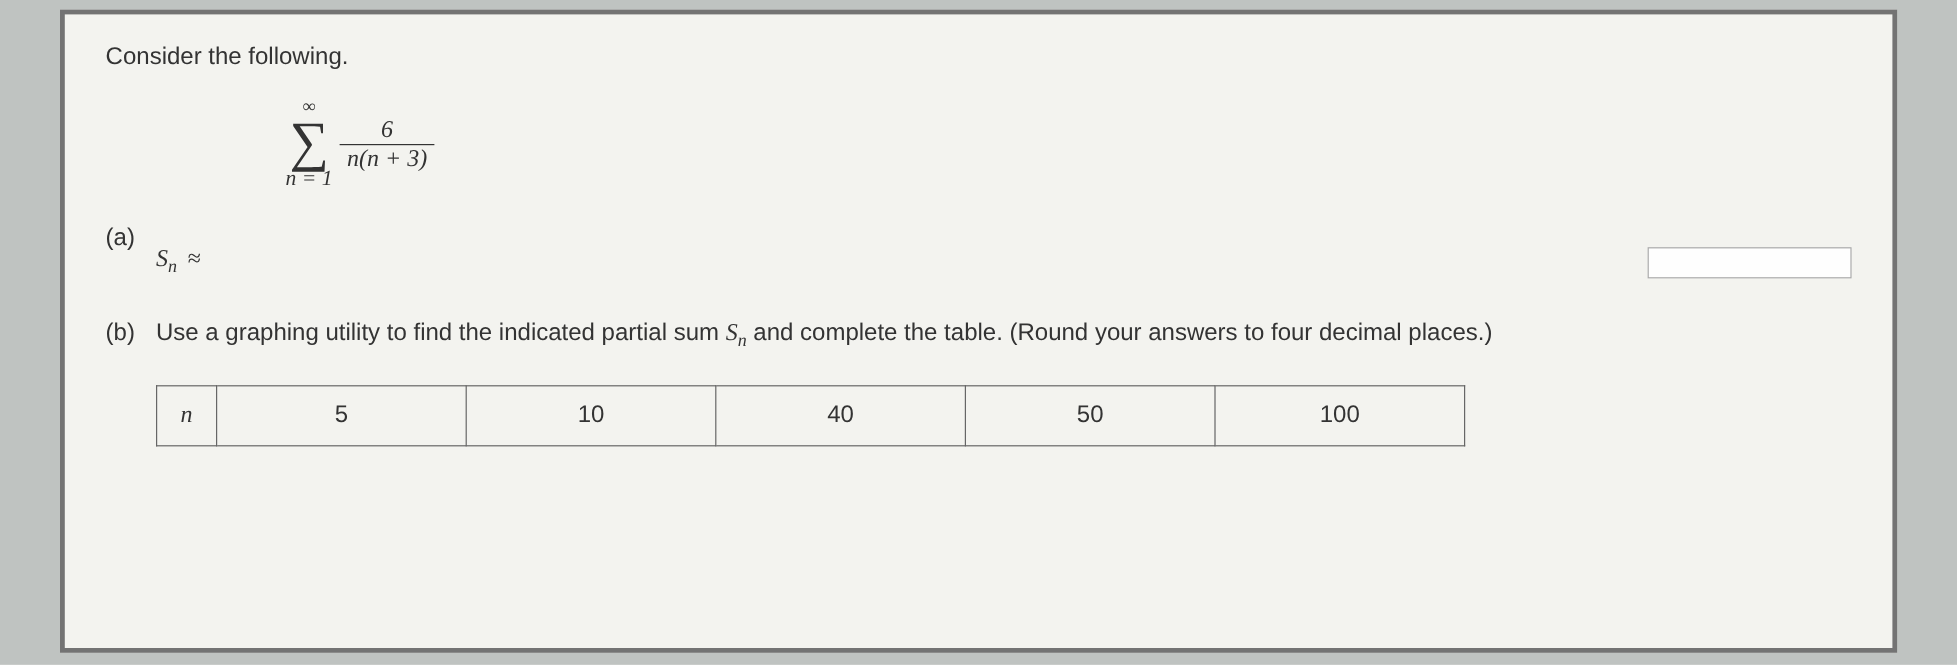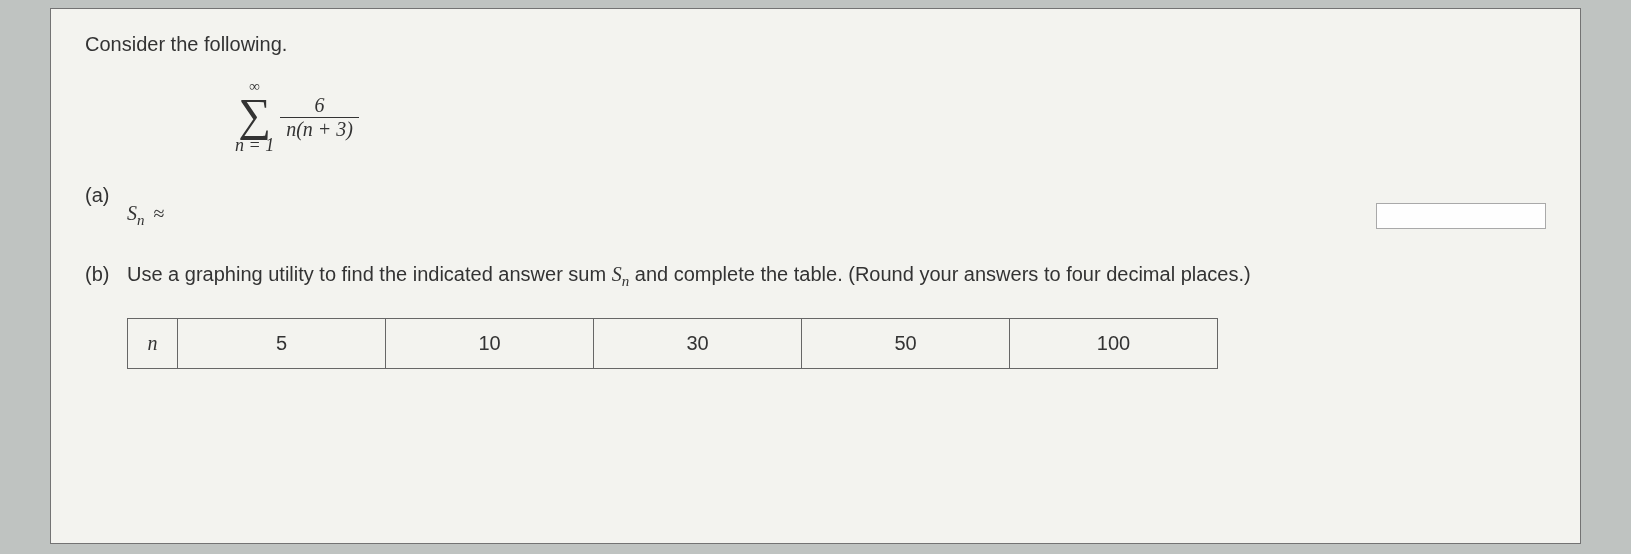--- a/index.html
+++ b/index.html
@@ -11,21 +11,21 @@
     background: #bfc3c1;
     font-family: "Helvetica Neue", Arial, sans-serif;
     font-size: 20px;
     color: #333;
     overflow: hidden;
   }
   .page {
     background: #f3f3ef;
     margin: 8px 50px 0 50px;
     padding: 24px 34px 40px 34px;
-    border: 1px solid #737373;
+    border: 4px solid #737373;
     min-height: 536px;
     position: relative;
   }
   .intro {
     margin-bottom: 22px;
   }
   .formula {
     display: flex;
     align-items: center;
     margin-left: 150px;
@@ -141,30 +141,30 @@
         </span>
         <input type="text" class="text-ans" value="" style="">
       </div>
     </div>
   </div>
 
   <div class="part" style="margin-top:34px;">
     <div class="part-label">(b)</div>
     <div class="part-body">
       <div>
-        <span>Use a graphing utility to find the indicated answer sum </span><span style="font-family:Georgia,serif;font-style:italic;"><span>S</span><span class="sub">n</span></span><span> and complete the table. (Round your answers to four decimal places.)</span>
+        <span>Use a graphing utility to find the indicated partial sum </span><span style="font-family:Georgia,serif;font-style:italic;"><span>S</span><span class="sub">n</span></span><span> and complete the table. (Round your answers to four decimal places.)</span>
       </div>
 
       <table class="partial">
         <tbody>
             <tr>
           <th class="rowhead">n</th>
           <td>5</td>
           <td>10</td>
-          <td>30</td>
+          <td>40</td>
           <td>50</td>
           <td>100</td>
         </tr>
       </tbody>
         </table>
     </div>
   </div>
 
 </div>
 

